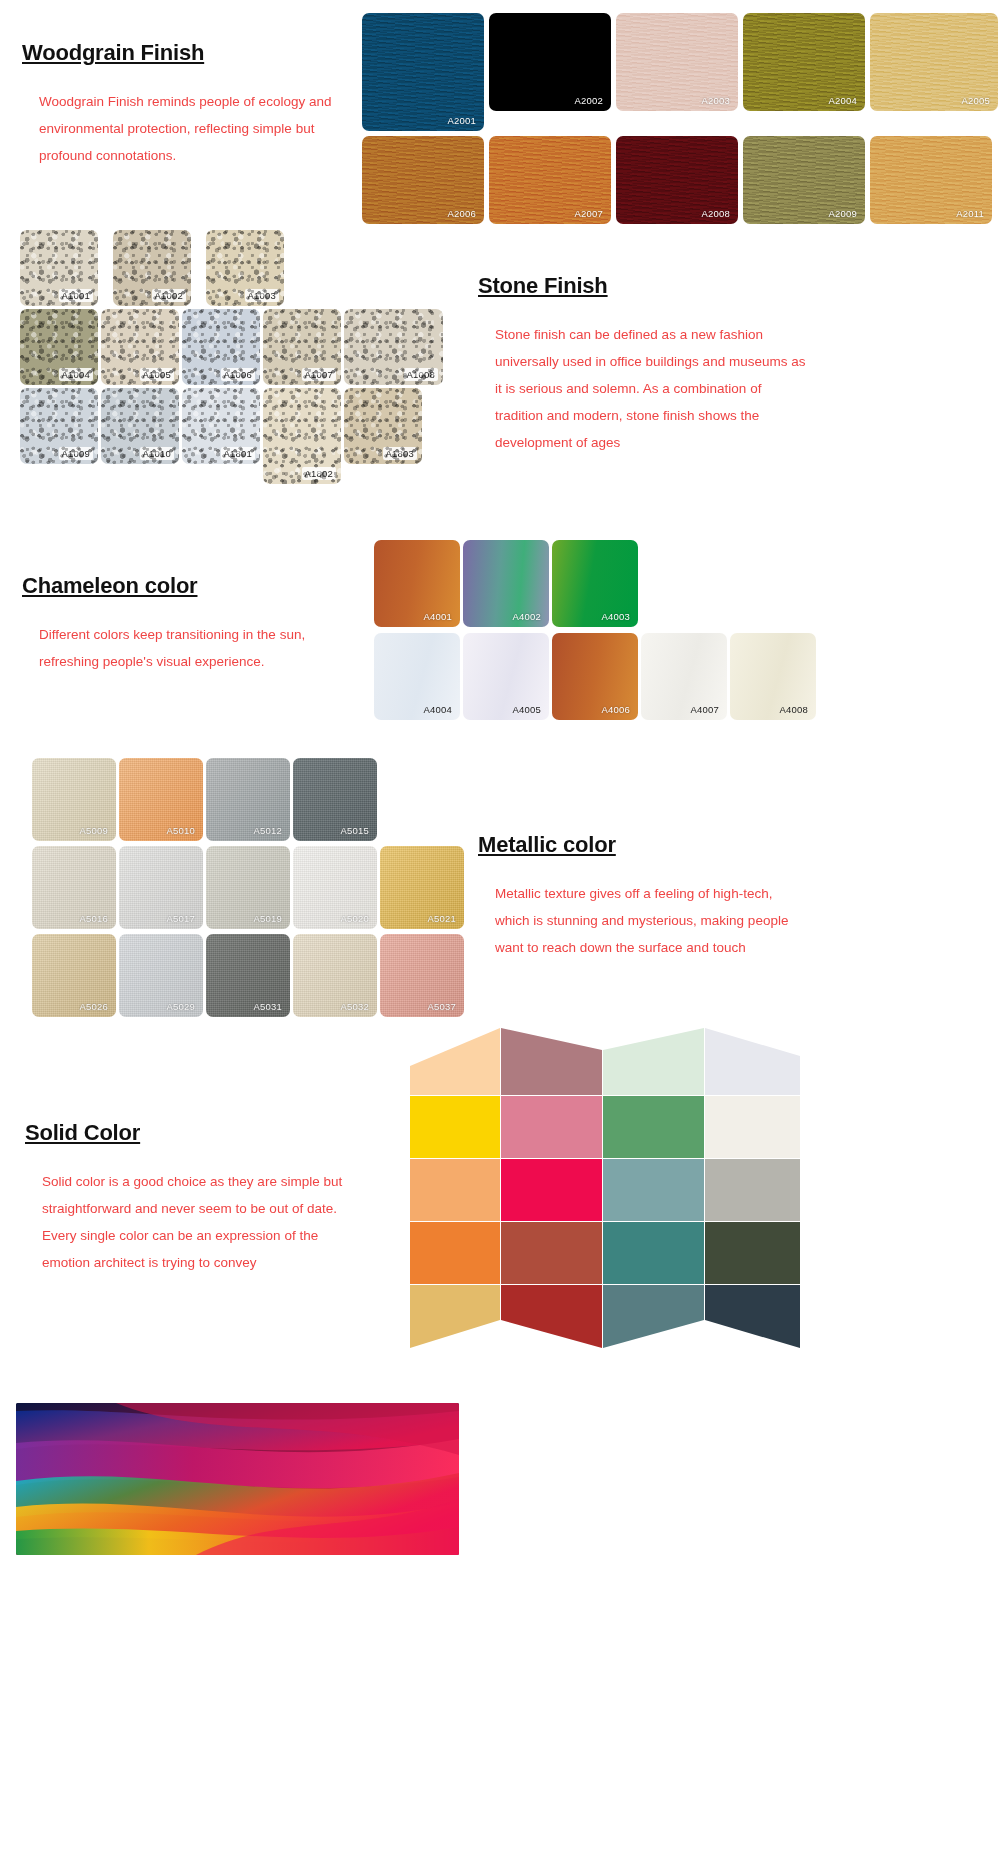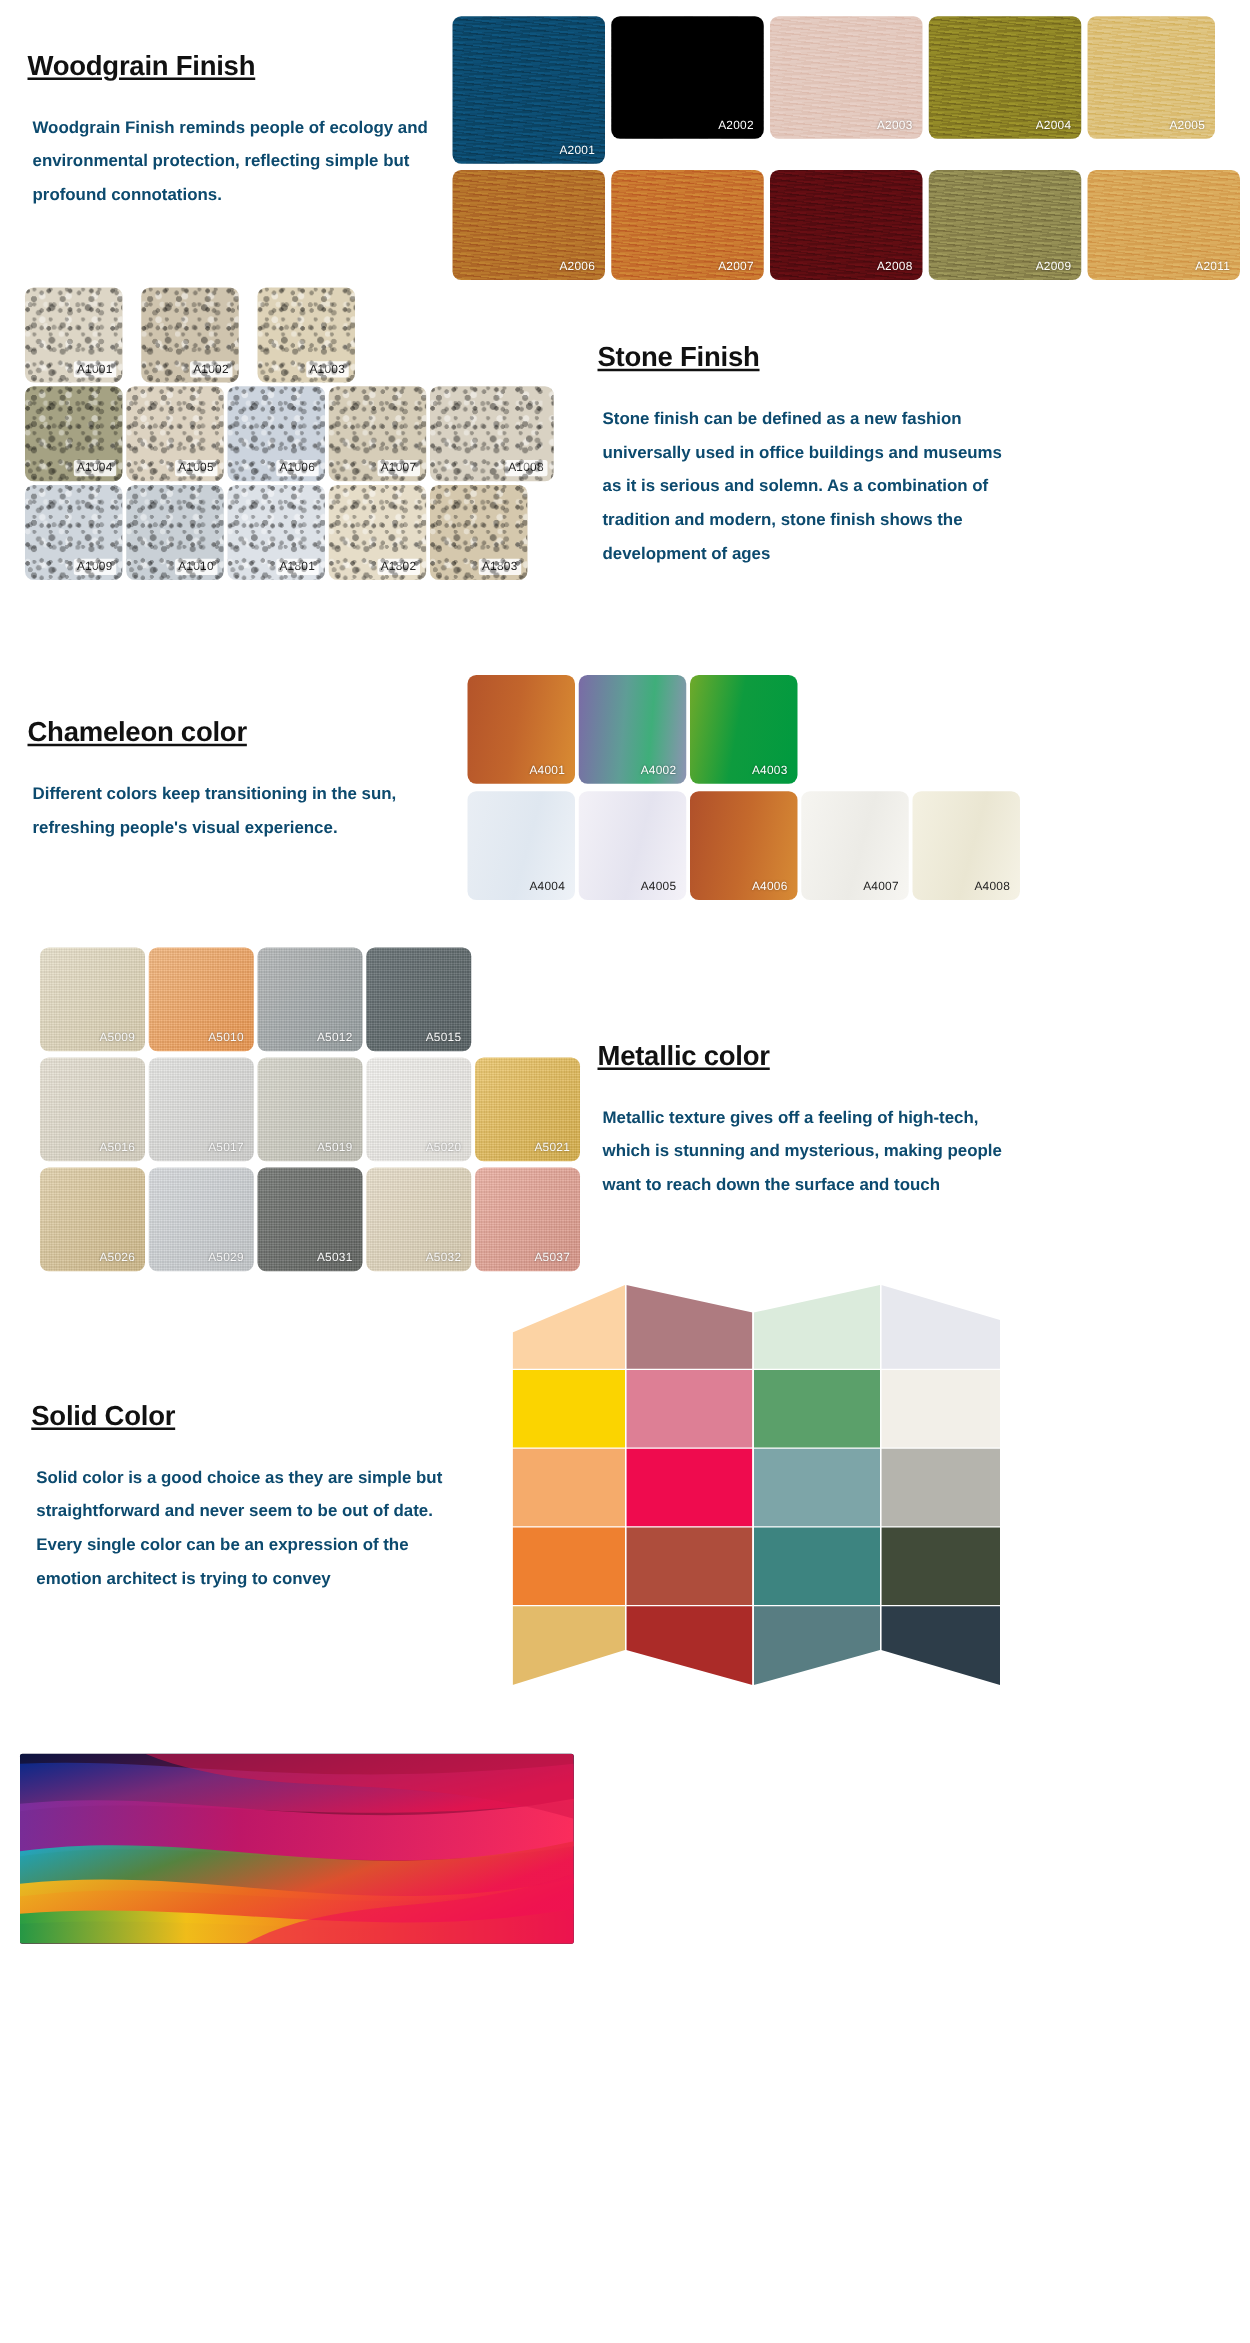--- a/index.html
+++ b/index.html
@@ -12,21 +12,21 @@
     color:#1a1a1a;
     position:relative;
     overflow:hidden;
   }
   .section { position:absolute; }
   .txt-h {
     font-size:22px; font-weight:bold; color:#111; letter-spacing:-0.2px;
     margin:0 0 22px 0; line-height:1.2;text-decoration:underline;
   }
   .txt-p {
-    font-size:13.5px; line-height:2.0; color:#0c4a6e; margin:4px; font-weight:700;
+    font-size:13.5px; line-height:2.0; color:#ef4444; margin:17px; font-weight:400;
   }
 
   
   .row { display:flex; }
   .sw {
     position:relative; border-radius:7px; overflow:hidden;
     flex:0 0 auto;
   }
   .sw .lbl {
     position:absolute; right:5px; bottom:4px;
@@ -97,21 +97,21 @@
         </div>
       <div class="sw wood" style="width:122px;height:98px;background:#000000;">
         <span class="lbl lbl-light">A2002</span>
         </div>
       <div class="sw wood" style="width:122px;height:98px;background:#e3c8bd;">
         <span class="lbl lbl-light">A2003</span>
         </div>
       <div class="sw wood" style="width:122px;height:98px;background:#8d8325;">
         <span class="lbl lbl-light">A2004</span>
         </div>
-      <div class="sw wood" style="width:102px;height:98px;background:#ddc17b;padding-left:14px;">
+      <div class="sw wood" style="width:128px;height:98px;background:#ddc17b;padding-left:14px;">
         <span class="lbl lbl-light">A2005</span>
         </div>
     </div>
     <div class="row" style="gap:5px;">
       <div class="sw wood" style="width:122px;height:88px;background:#b4712a;">
         <span class="lbl lbl-light">A2006</span>
         </div>
       <div class="sw wood" style="width:122px;height:88px;background:#c9762f;">
         <span class="lbl lbl-light">A2007</span>
         </div>
@@ -162,21 +162,21 @@
     <div class="row" style="gap:3px;">
       <div class="sw stone" style="width:78px;height:76px;background:#cfd6dd;">
         <span class="lbl lbl-dark">A1009</span>
         </div>
       <div class="sw stone" style="width:78px;height:76px;background:#c9d0d6;">
         <span class="lbl lbl-dark">A1010</span>
         </div>
       <div class="sw stone" style="width:78px;height:76px;background:#dde2e8;">
         <span class="lbl lbl-dark">A1801</span>
         </div>
-      <div class="sw stone" style="width:78px;height:76px;background:#e6ddc8;">
+      <div class="sw stone" style="width:78px;height:96px;background:#e6ddc8;">
         <span class="lbl lbl-dark">A1802</span>
         </div>
       <div class="sw stone" style="width:78px;height:76px;background:#d5c8ad;">
         <span class="lbl lbl-dark">A1803</span>
         </div>
     </div>
   </div>
 
   <div style="position:absolute; left:478px; top:48px; width:345px;">
     <h2 class="txt-h">Stone Finish</h2>

